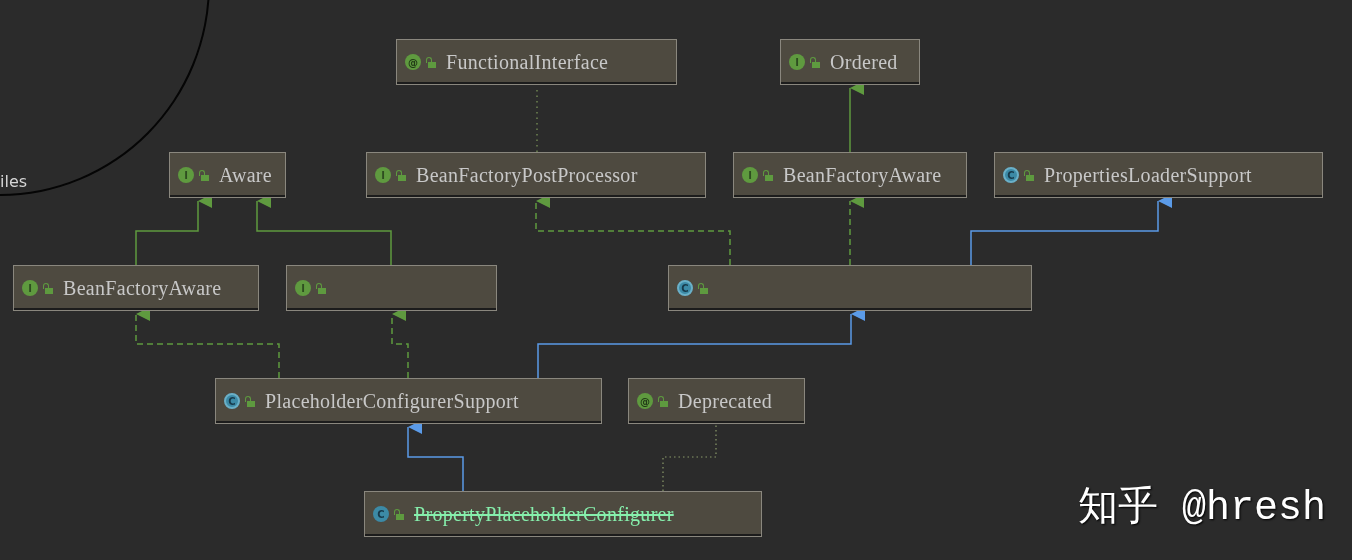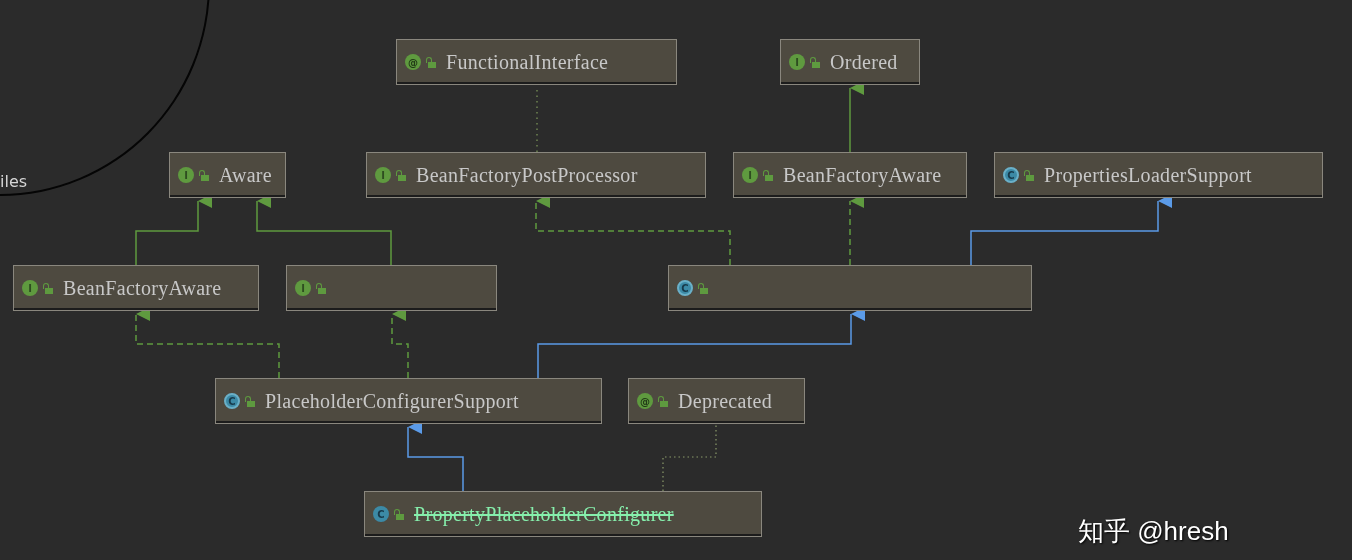--- a/index.html
+++ b/index.html
@@ -12,21 +12,21 @@
   .kind.annotation { background:#5f9a3f; color:#213a16; }
   .kind.class { background:#3c8aa6; color:#16394a; border:2px solid #6ab0c8; }
   .kind.class-plain { background:#3c8aa6; color:#16394a; }
   .lock { width:9px; height:9px; margin-left:6px; margin-right:10px; flex:0 0 9px; position:relative; }
   .lock::before { content:""; position:absolute; left:1px; top:4px; width:8px; height:6px; background:#5e9a3f; }
   .lock::after { content:""; position:absolute; left:-1px; top:-1px; width:4px; height:5px; border:1.5px solid #5e9a3f; border-bottom:none; border-radius:3px 3px 0 0; }
   .label { color:#c8c8c8; font-size:20px; letter-spacing:0.3px; }
   .label.deprecated { text-decoration:line-through; color:#86efac; }
   .circle { position:absolute; left:-210px; top:-228px; width:420px; height:424px; border:2px solid #050505; border-radius:50%; box-sizing:border-box; }
   .files { position:absolute; left:0; top:172px; color:#d6d6d6; font-family:"DejaVu Sans", sans-serif; font-size:16px; }
-  .watermark { position:absolute; left:1078px; top:478px; color:#ffffff; font-family:Liberation Sans, sans-serif; font-size:26px; text-shadow:1px 1px 2px #000;margin-top:36px; }
+  .watermark { position:absolute; left:1078px; top:478px; color:#ffffff; font-family:Liberation Mono, monospace; font-size:40px; text-shadow:1px 1px 2px #000; }
   svg.edges { position:absolute; left:0; top:0; }
 </style>
 </head>
 <body>
 
 <div id="canvas">
   <div class="circle"></div>
   <div class="files">iles</div>
 
   <svg class="edges" width="1352" height="560">

